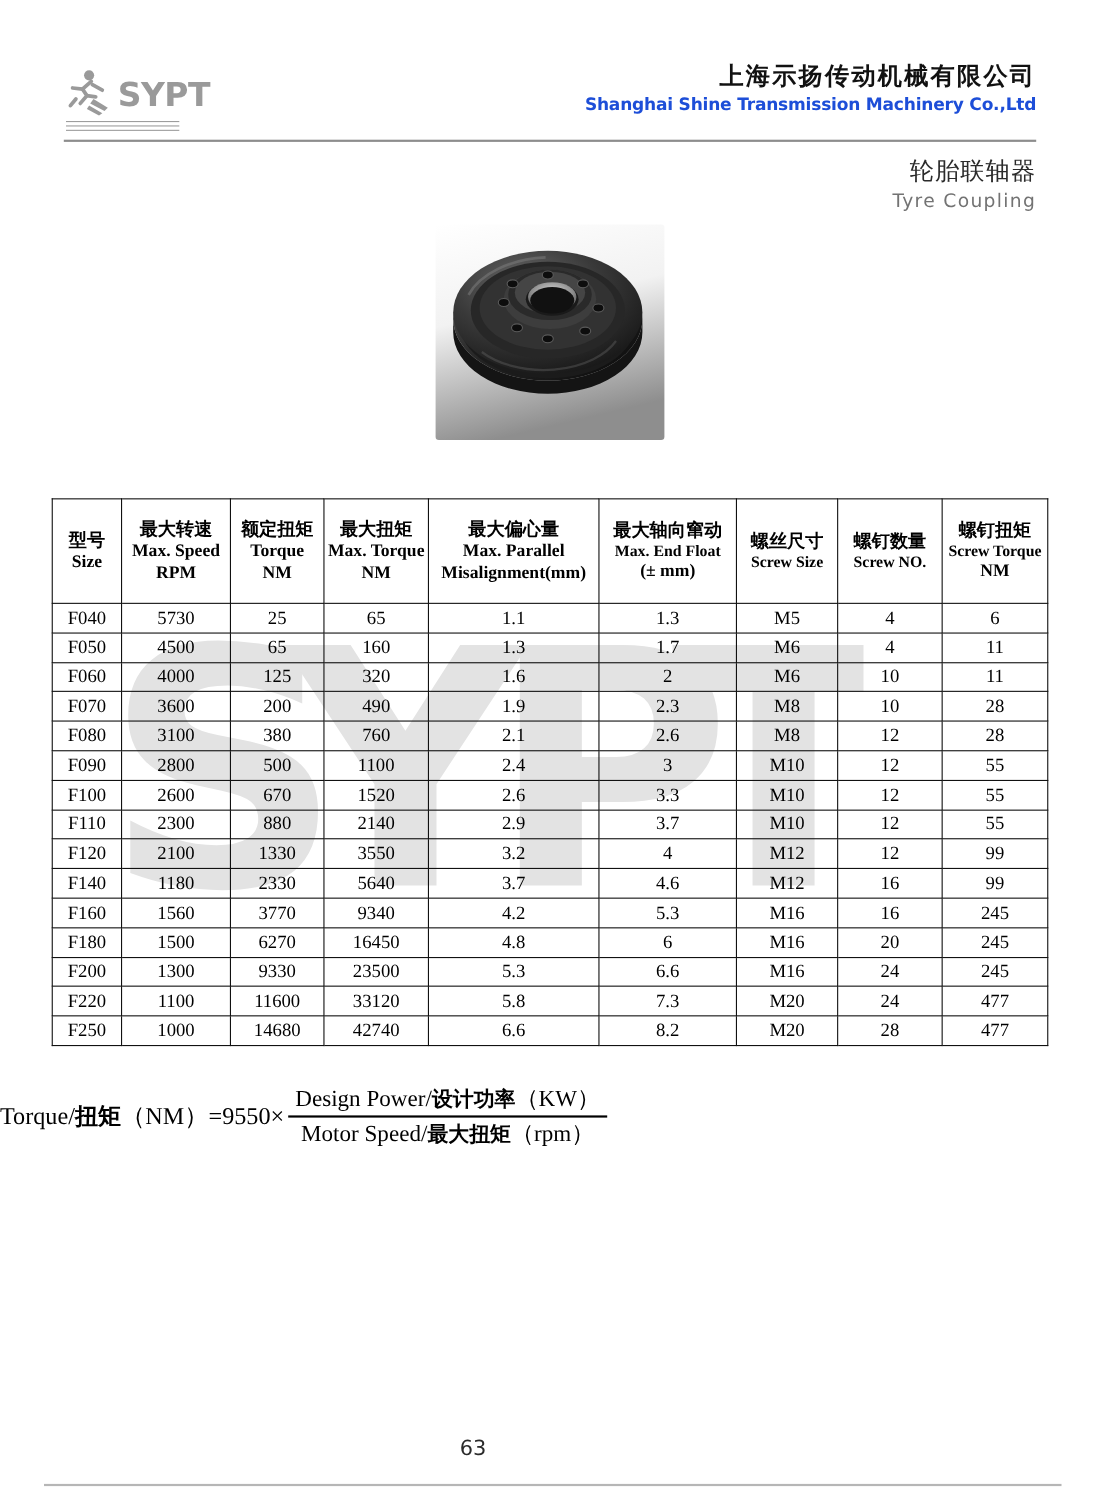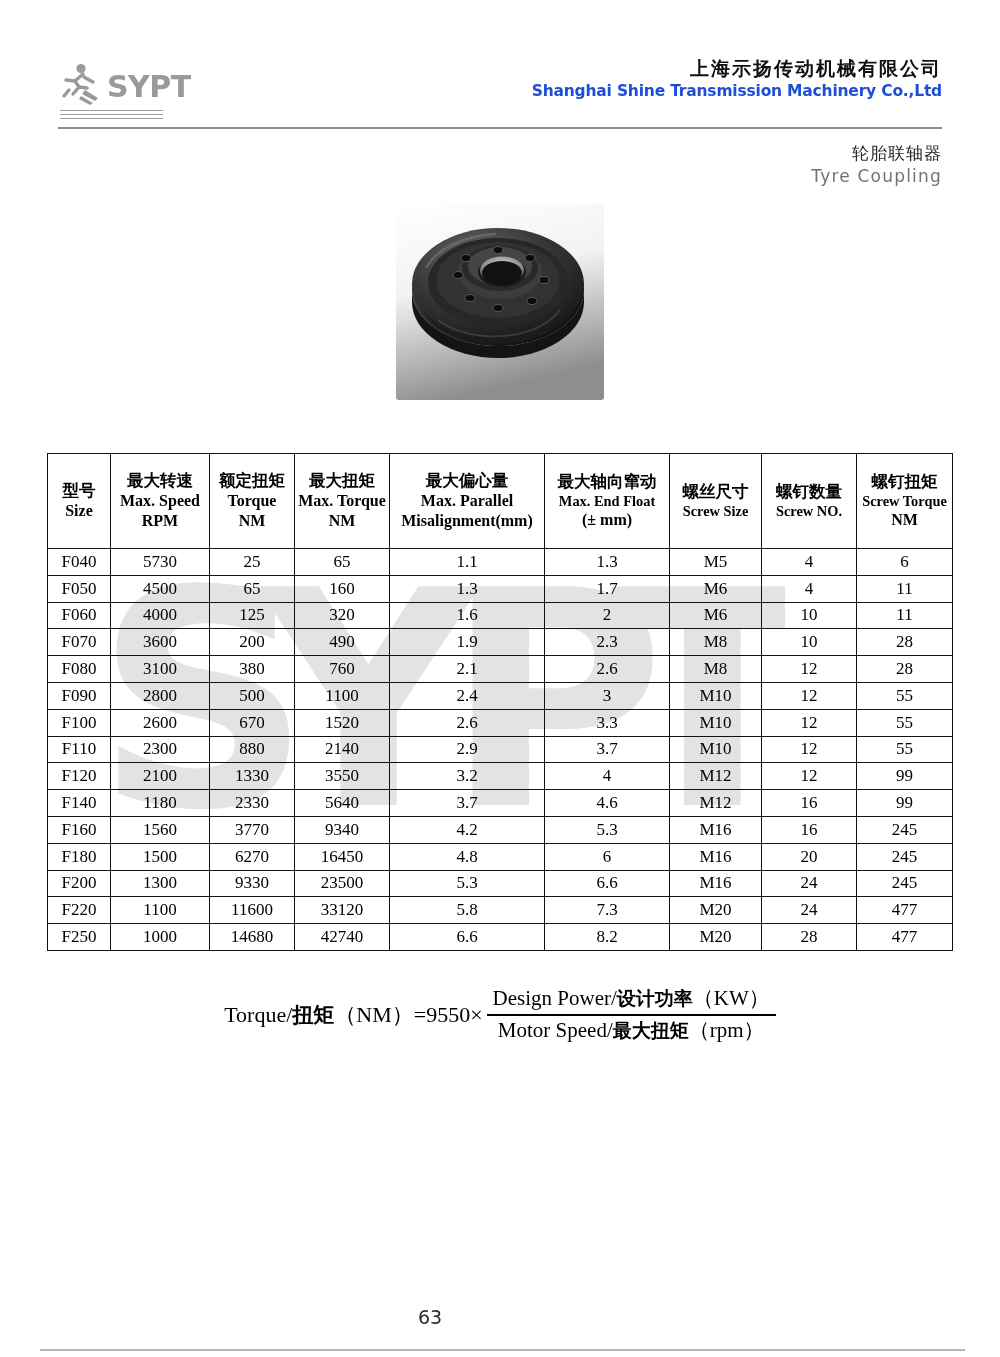--- a/index.html
+++ b/index.html
@@ -55,21 +55,21 @@
     margin-bottom: 3px;
   }
 
   .company-block {
     position: absolute;
     right: 58px; top: 58px;
     text-align: right;
   }
   .company-cn {
     font-family: "DejaVu Sans", sans-serif;
-    font-size: 19px;
+    font-size: 22px;
     font-weight: 700;
     letter-spacing: 2px;
     color: #111;
     line-height: 1.12;
     white-space: nowrap;
   }
   .company-en {
     font-family: "DejaVu Sans", sans-serif;
     font-size: 15.5px;
     font-weight: 700;
@@ -87,21 +87,21 @@
   }
 
   
   .product-title {
     position: absolute;
     right: 58px; top: 142px;
     text-align: right;
   }
   .product-title-cn {
     font-family: "DejaVu Sans", sans-serif;
-    font-size: 17px;
+    font-size: 22px;
     color: #2b2b2b;
     letter-spacing: 1px;
     line-height: 1.35;
     white-space: nowrap;
   }
   .product-title-en {
     font-family: "DejaVu Sans", sans-serif;
     font-size: 17px;
     color: #737373;
     letter-spacing: 1.2px;
@@ -183,21 +183,20 @@
   .col-ssize  { width: 92px; }
   .col-sno    { width: 95px; }
   .col-storq  { width: 96px; }
 
   
   .formula {
     position: absolute;
     left: 0; top: 984px;
     width: 1000px;
     display: flex;
-    justify-content: center;
     align-items: center;
     z-index: 1;
   }
   .formula-inner {
     display: flex;
     align-items: center;
     gap: 4px;
   }
   .formula-lhs {
     font-family: "Liberation Serif", serif;

